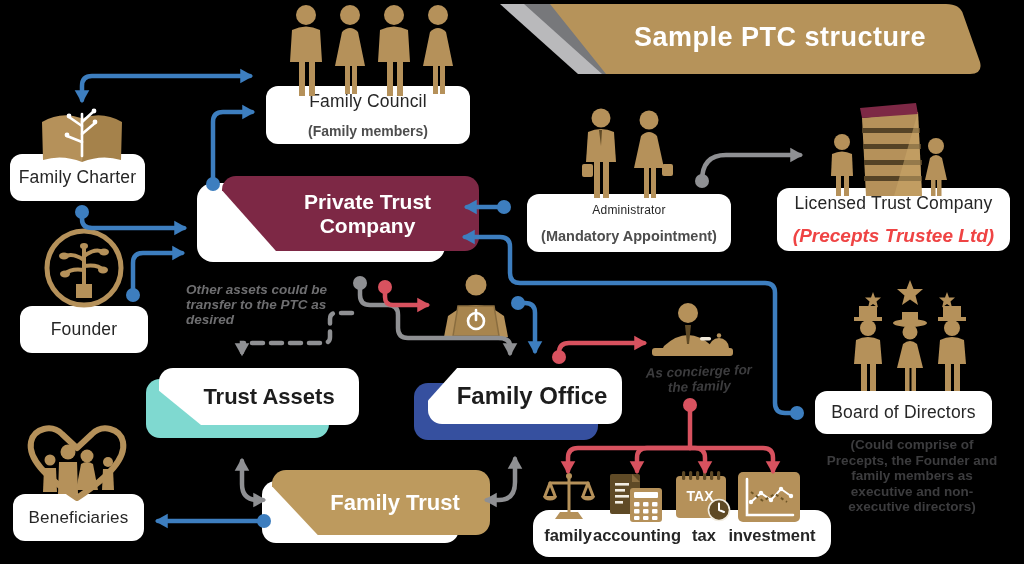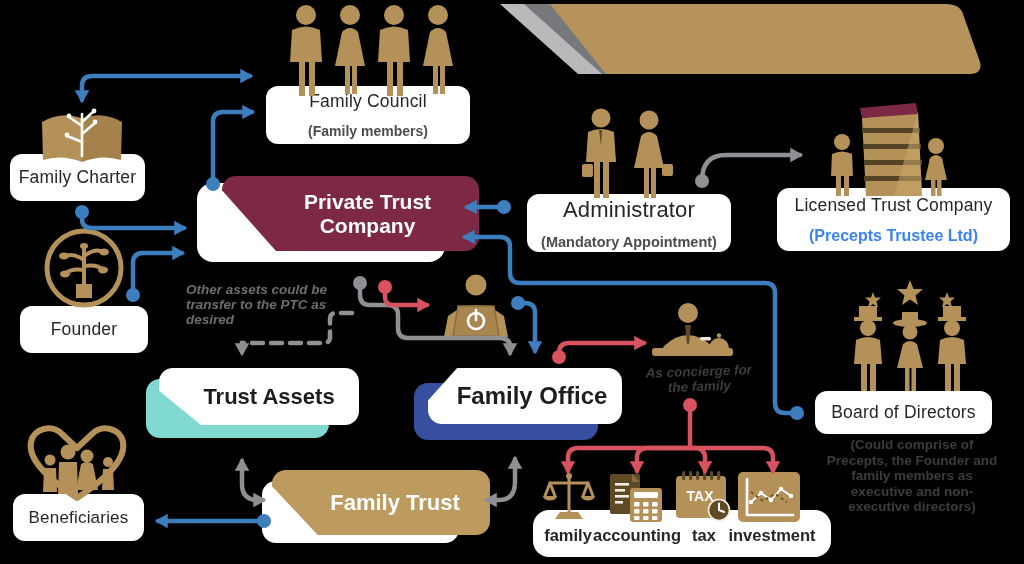--- a/index.html
+++ b/index.html
@@ -22,42 +22,43 @@
 </head>
 <body>
 
 <div id="canvas">
 
   <svg class="abs" style="left:494px;top:0" width="510" height="78" viewBox="0 0 510 78">
     <polygon points="6,4 46,4 124,74 84,74" fill="#b9b9bb"></polygon>
     <polygon points="30,4 70,4 148,74 108,74" fill="#77787b"></polygon>
     <path d="M56,4 H452 Q466,4 469,14 L486,62 Q489,74 476,74 H112 Z" fill="#b6935a"></path>
   </svg>
+  <div class="abs" style="left:610px;top:22px;width:340px;text-align:center;font-size:27px;font-weight:bold;color:#fff;letter-spacing:.5px;">Sample PTC structure</div>
 
   <div class="card" style="left:266px;top:86px;width:204px;height:58px;">
     <div class="t">Family Council</div>
     <div class="s">(Family members)</div>
   </div>
 
   <div class="card" style="left:10px;top:154px;width:135px;height:47px;">
     <div class="t">Family Charter</div>
   </div>
 
   <div class="card" style="left:20px;top:306px;width:128px;height:47px;">
     <div class="t">Founder</div>
   </div>
 
   <div class="card" style="left:527px;top:194px;width:204px;height:58px;">
-    <div class="t" style="font-size:22px;">Administrator</div>
+    <div class="t" style="font-size:12px;">Administrator</div>
     <div class="s" style="font-size:14.5px;">(Mandatory Appointment)</div>
   </div>
 
   <div class="card" style="left:777px;top:188px;width:233px;height:63px;">
     <div class="t">Licensed Trust Company</div>
-    <div class="s" style="color:#3b82f6;font-weight:bold;font-size:16px;">(Precepts Trustee Ltd)</div>
+    <div class="s" style="color:#ef4444;font-weight:bold;font-size:19px;font-style:italic;">(Precepts Trustee Ltd)</div>
   </div>
 
   <div class="card" style="left:815px;top:391px;width:177px;height:43px;">
     <div class="t">Board of Directors</div>
   </div>
 
   <div class="card" style="left:13px;top:494px;width:131px;height:47px;">
     <div class="t" style="font-size:17px;">Beneficiaries</div>
   </div>
 

